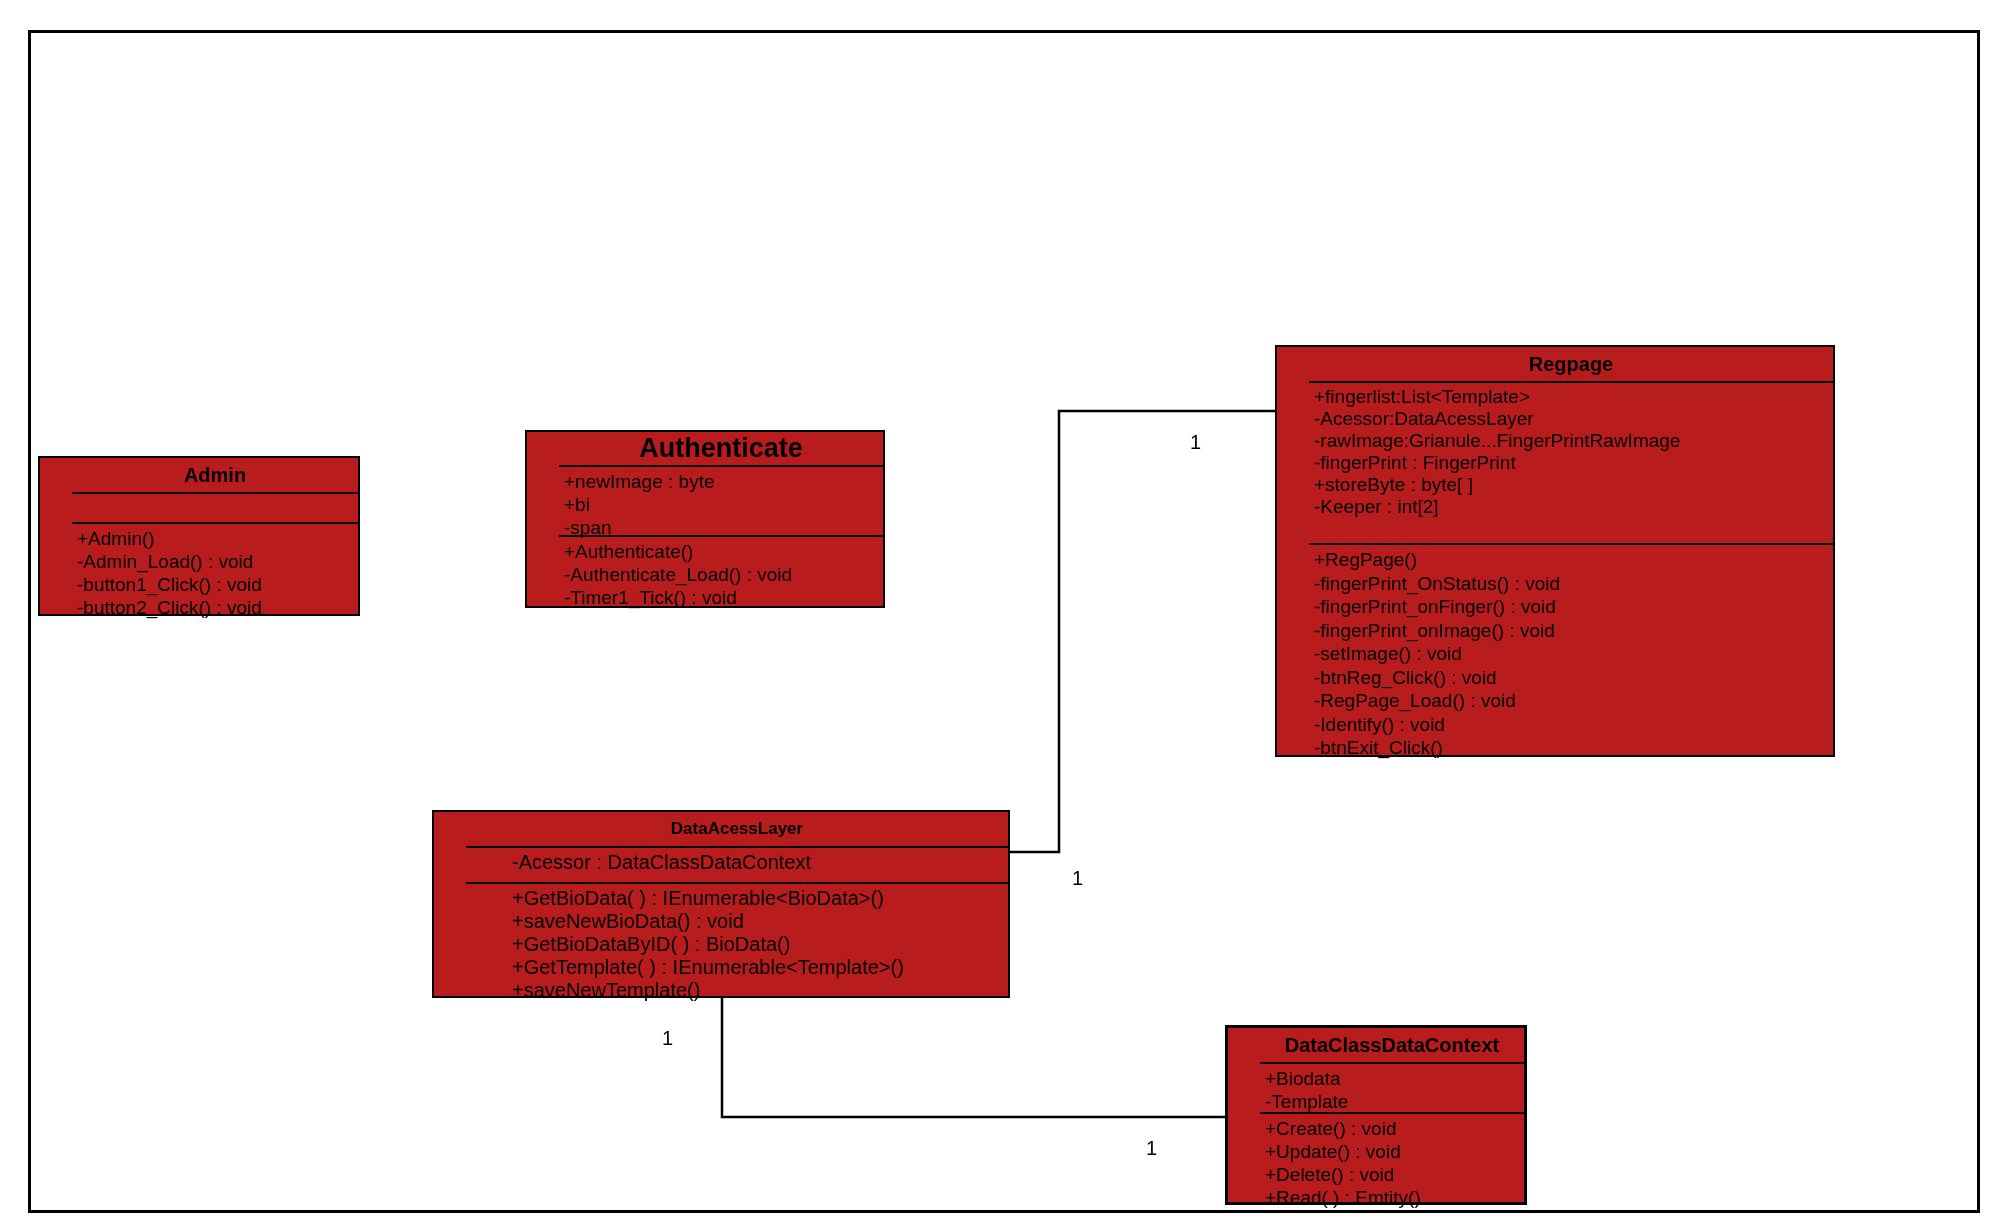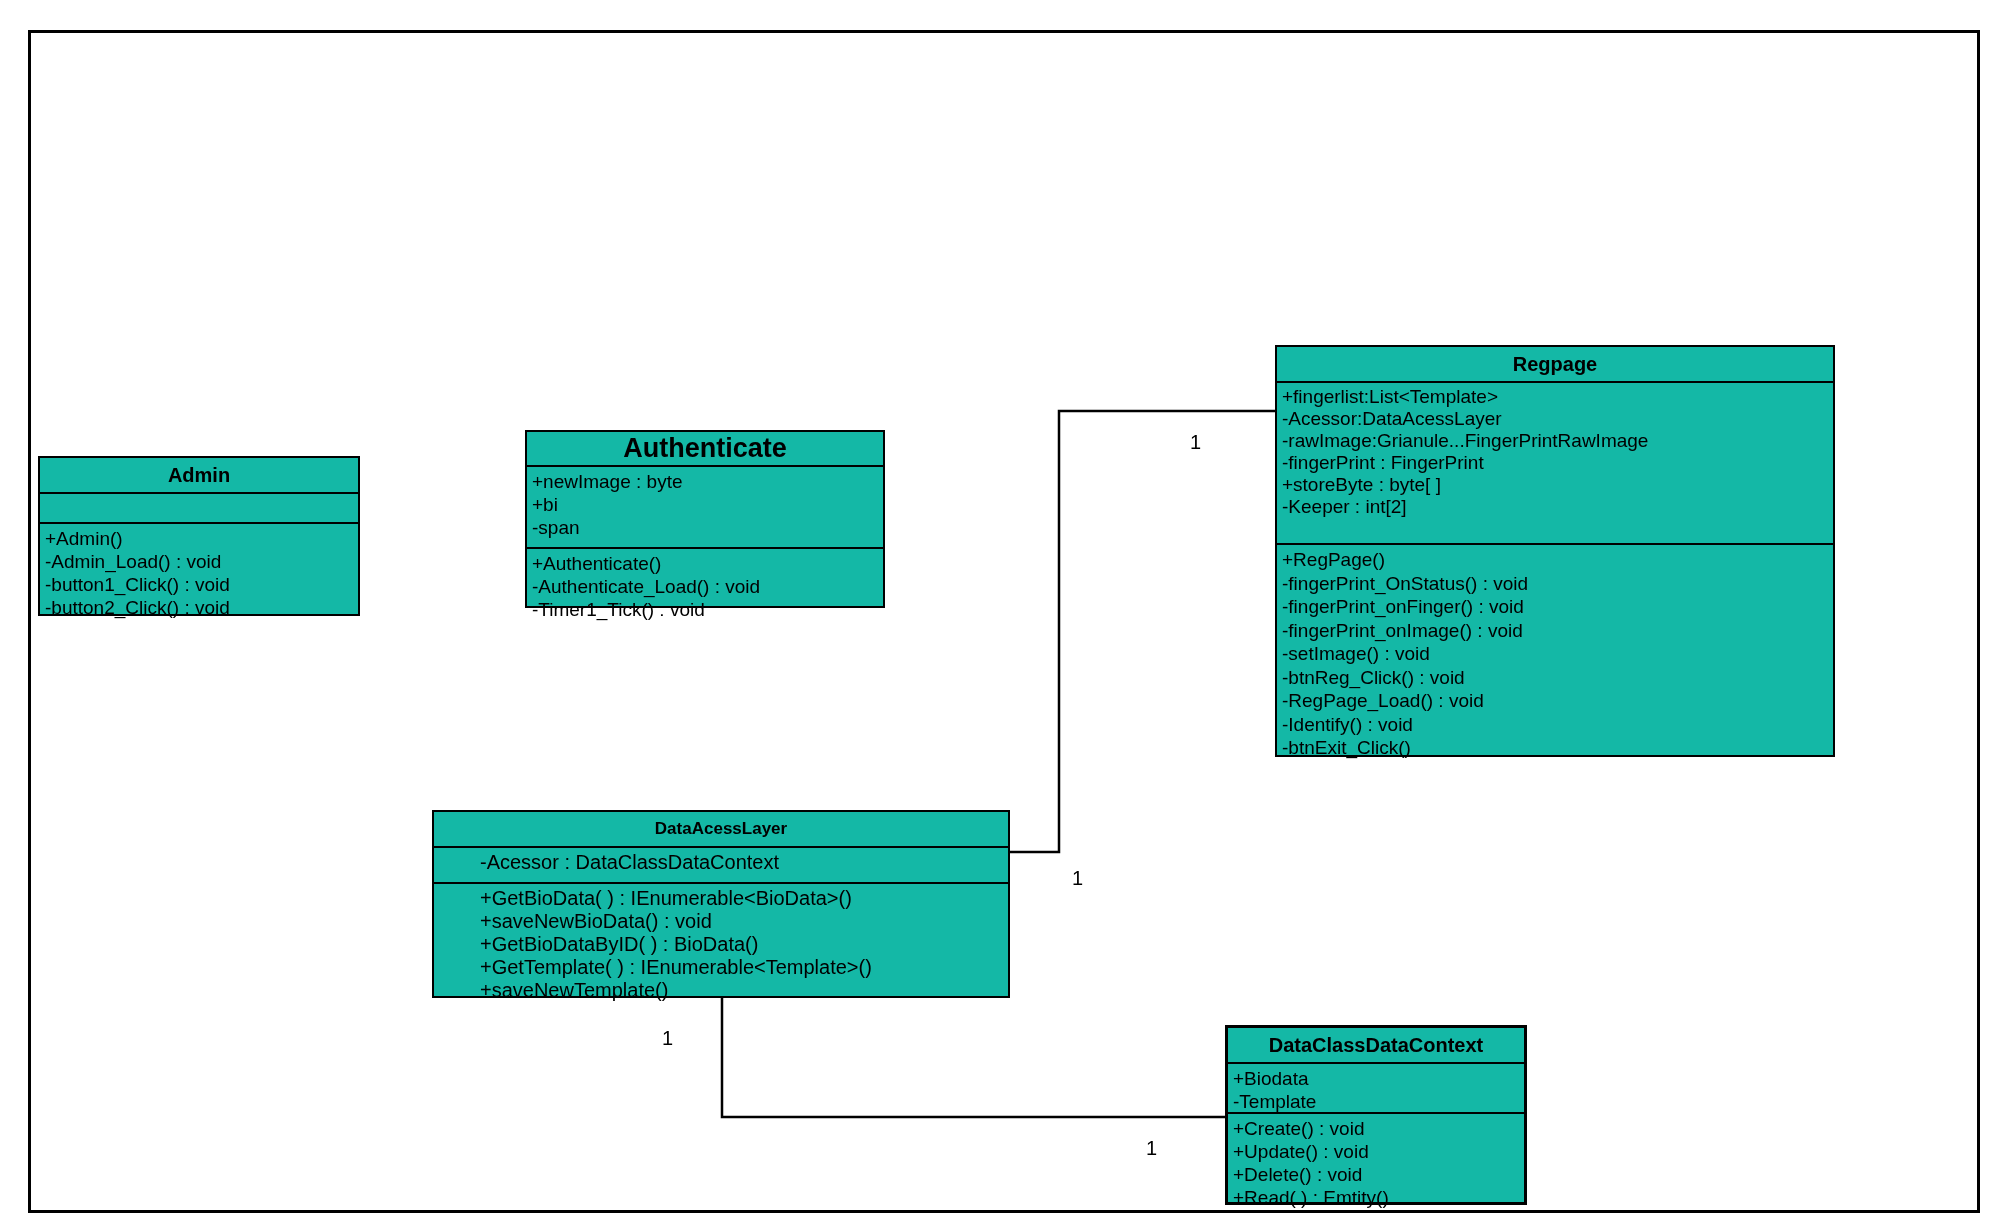--- a/index.html
+++ b/index.html
@@ -7,41 +7,41 @@
   .canvas {
     position:relative; width:1998px; height:1223px; background:#ffffff; overflow:hidden;
   }
   .frame {
     position:absolute; left:28px; top:30px; width:1952px; height:1183px;
     border:3px solid #000; box-sizing:border-box;
   }
   .connectors { position:absolute; left:0; top:0; width:1998px; height:1223px; }
   .connectors polyline { fill:none; stroke:#000; stroke-width:2.5; }
   .uml-class {
-    position:absolute; background:#14b8a6; border:2px solid #000; box-sizing:border-box;
-    display:flex; flex-direction:column;
+    position:absolute; background:#b91c1c; border:2px solid #000; box-sizing:border-box;
+    display:flex; flex-direction:column;padding-left:32px;
   }
   .uml-title {
     flex:0 0 auto; border-bottom:2px solid #000;
     font-weight:bold; text-align:center;
     display:flex; align-items:center; justify-content:center;
   }
   .uml-attrs { flex:0 0 auto; border-bottom:2px solid #000; padding:3px 5px 0 5px; box-sizing:border-box; }
   .uml-methods { flex:1 1 auto; padding:3px 5px 0 5px; box-sizing:border-box; }
   .uml-line { white-space:pre; overflow:hidden; }
 
   
   .c-admin        { left:38px;   top:456px;  width:322px; height:160px; font-size:19px; }
   .c-admin .uml-title { height:34px; font-size:20px; }
   .c-admin .uml-attrs { height:30px; }
   .c-admin .uml-line  { line-height:23px; }
 
   .c-auth         { left:525px;  top:430px;  width:360px; height:178px; font-size:19px; }
   .c-auth .uml-title { height:33px; font-size:27px; }
-  .c-auth .uml-attrs { height:82px; }
+  .c-auth .uml-attrs { height:70px; }
   .c-auth .uml-line  { line-height:23px; }
 
   .c-regpage      { left:1275px; top:345px;  width:560px; height:412px; font-size:19px; }
   .c-regpage .uml-title { height:34px; font-size:20px; }
   .c-regpage .uml-attrs { height:162px; }
   .c-regpage .uml-attrs .uml-line { line-height:22px; }
   .c-regpage .uml-methods .uml-line { line-height:23.5px; }
 
   .c-dal          { left:432px;  top:810px;  width:578px; height:188px; font-size:20px; }
   .c-dal .uml-title { height:34px; font-size:17px; }

